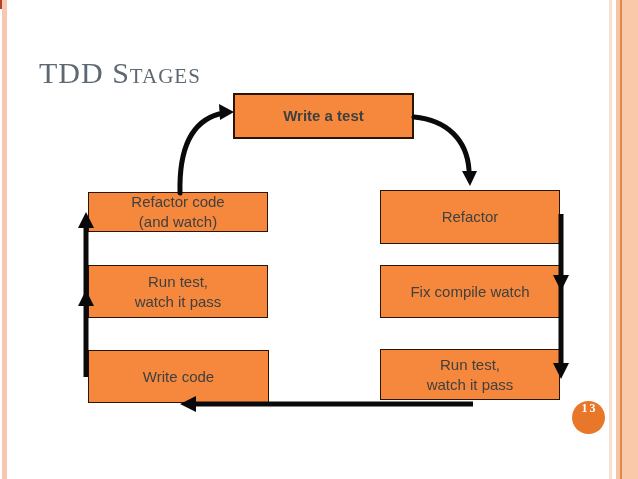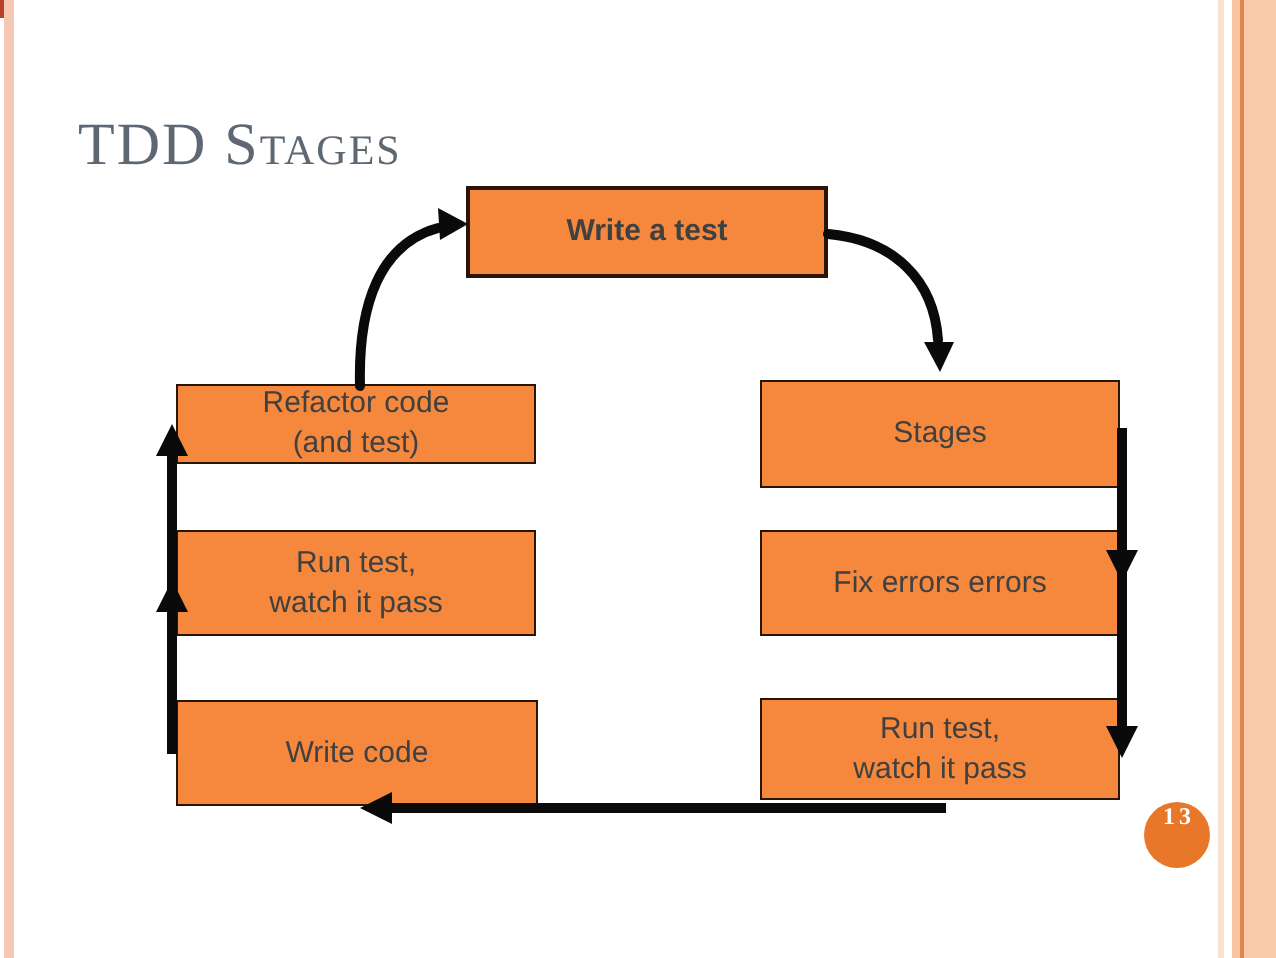--- a/index.html
+++ b/index.html
@@ -71,31 +71,31 @@
   <div class="stripe-r3"></div>
   <div class="stripe-r4"></div>
 
   <h1 class="slide-title">TDD Stages</h1>
 
   <div class="node" id="node-write-test">
     <span>Write a test</span>
   </div>
   <div class="node" id="node-refactor">
     <span>Refactor code</span>
-    <span>(and test)</span>
+    <span>(and watch)</span>
   </div>
   <div class="node" id="node-compile">
-    <span>Stages</span>
+    <span>Refactor</span>
   </div>
   <div class="node" id="node-run-pass">
     <span>Run test,</span>
     <span>watch it pass</span>
   </div>
   <div class="node" id="node-fix-errors">
-    <span>Fix errors errors</span>
+    <span>Fix compile watch</span>
   </div>
   <div class="node" id="node-write-code">
     <span>Write code</span>
   </div>
   <div class="node" id="node-run-fail">
     <span>Run test,</span>
     <span>watch it pass</span>
   </div>
 
   <svg id="arrows" width="638" height="479" viewBox="0 0 638 479">

